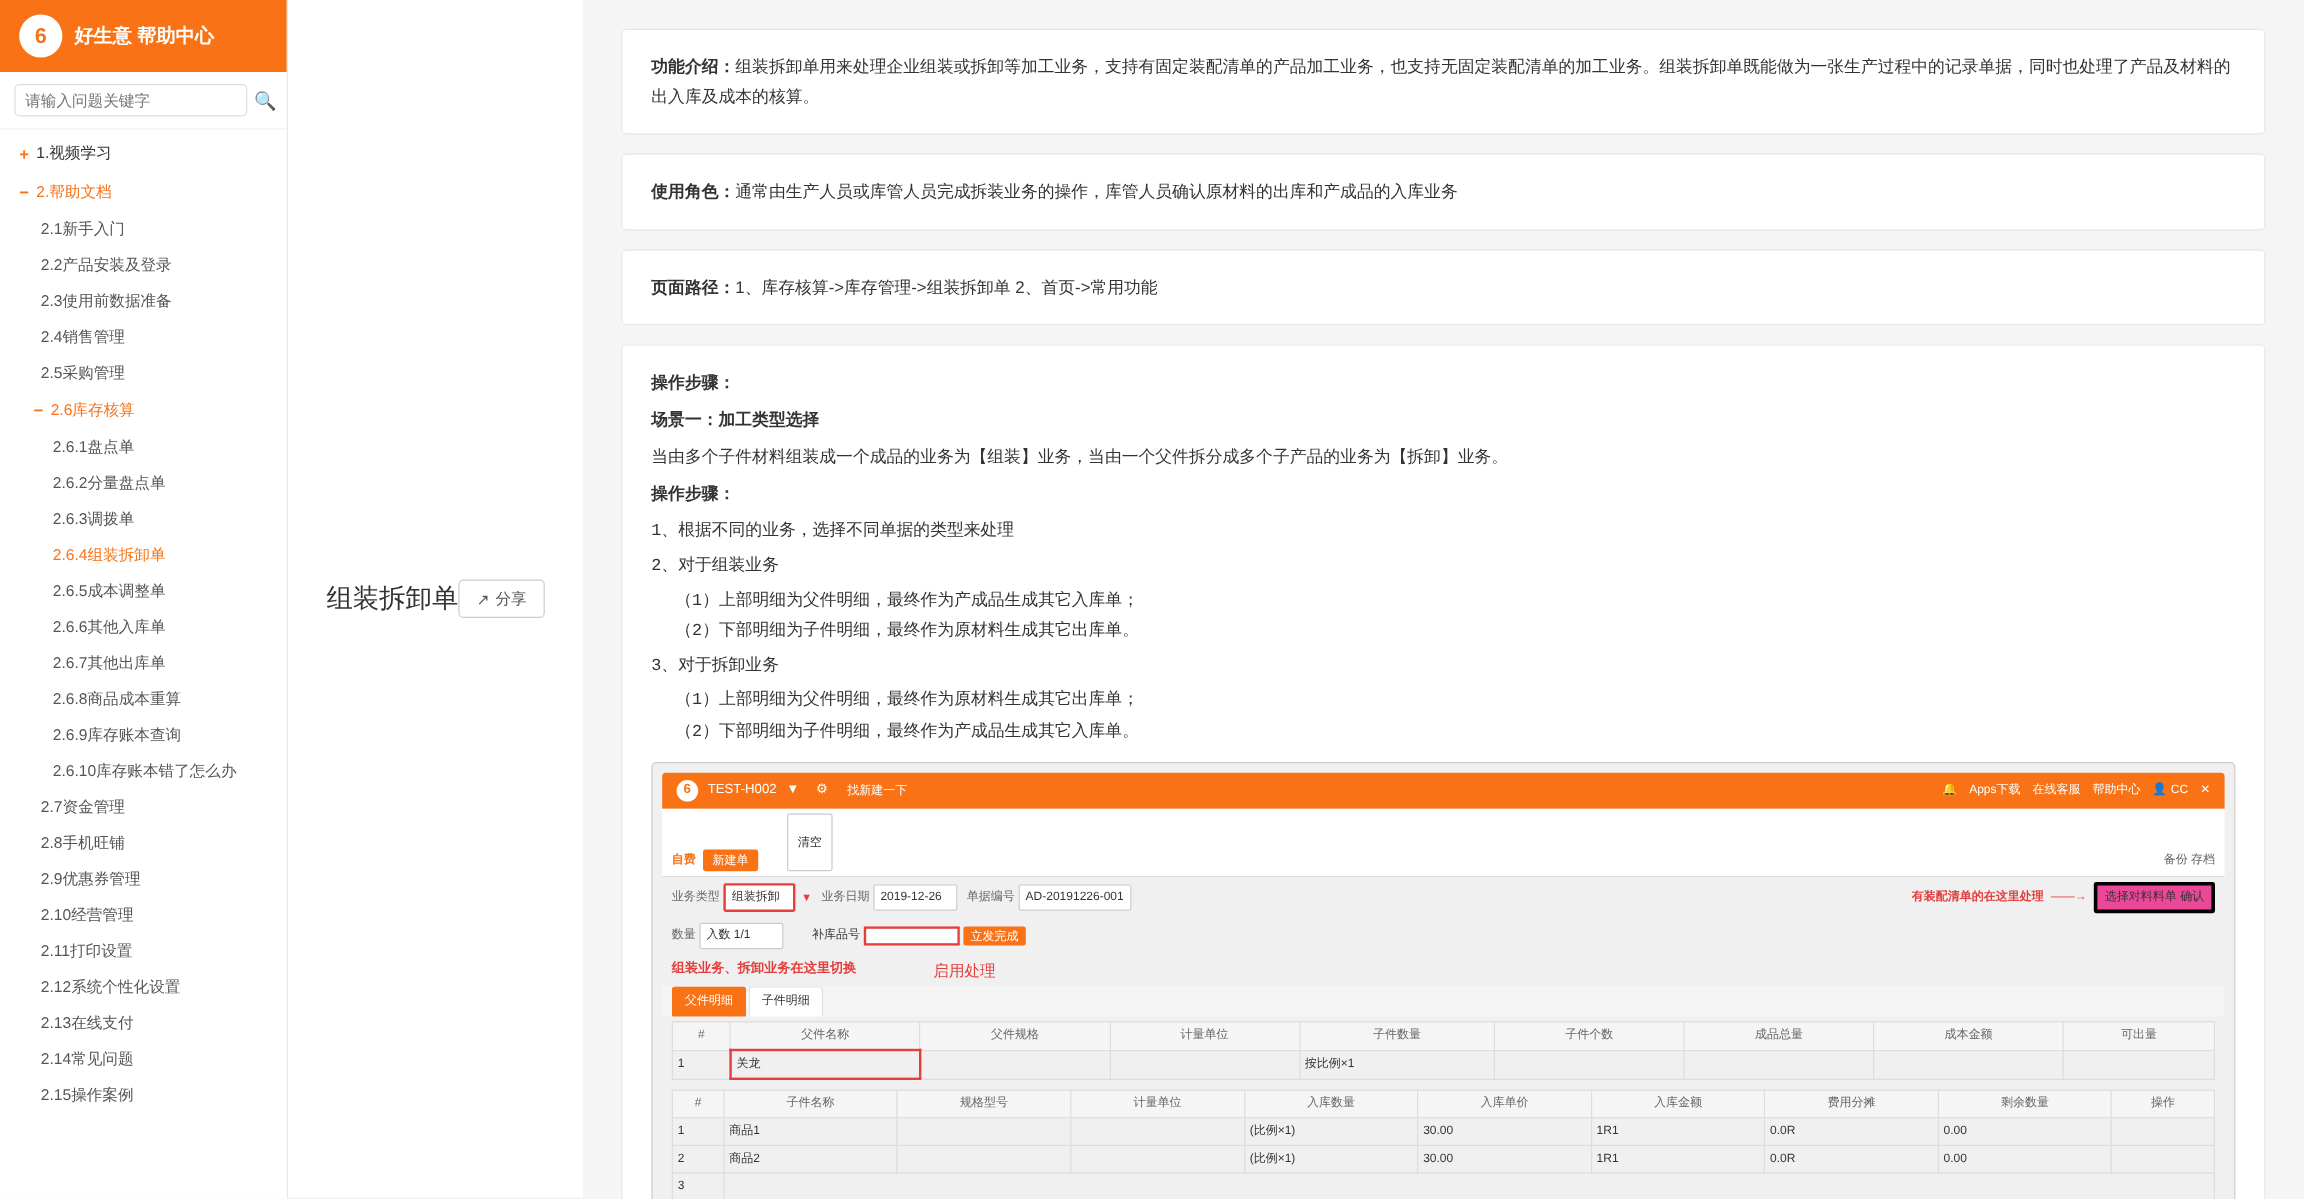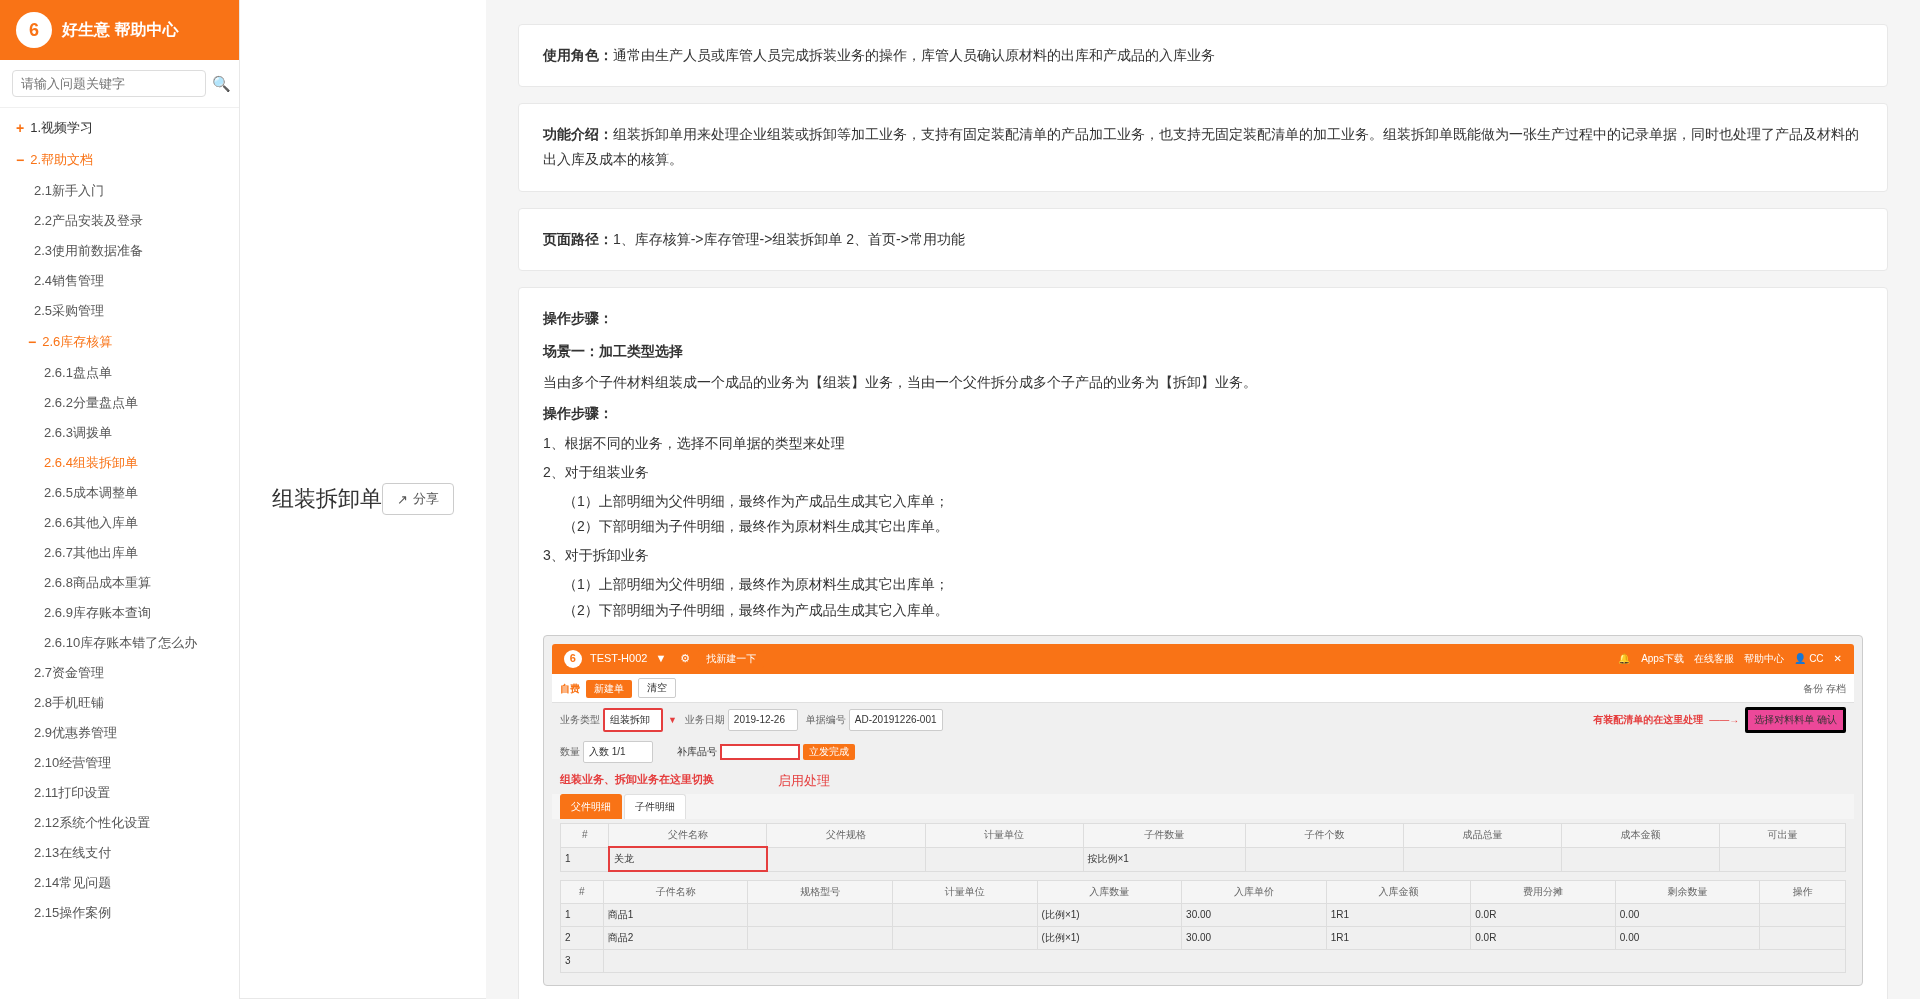--- a/index.html
+++ b/index.html
@@ -100,21 +100,21 @@
       margin-bottom: 16px;
       line-height: 1.8;
       font-size: 14px;
       color: #333;
     }
     .content-card p { margin: 0; }
     .section-title {
       font-weight: bold; font-size: 14px; margin-bottom: 8px;
     }
     .bold { font-weight: bold; }
-    .step-block { margin-bottom: 10px; }
+    .step-block { margin-bottom: 10px; font-family: Liberation Mono, monospace; }
     .step-indent { padding-left: 20px; }
     
     .screenshot-mockup {
       position: relative;
       background: #f0f0f0;
       border: 1px solid #ccc;
       border-radius: 4px;
       padding: 8px;
       font-size: 11px;
       color: #333;
@@ -135,21 +135,21 @@
       display: flex; align-items: flex-end; gap: 6px;
       border-bottom: 1px solid #e0e0e0;
       font-size: 10px;
     }
     .mock-btn-orange {
       background: #f97316; color: white; border: none;
       border-radius: 2px; padding: 2px 8px; font-size: 10px;
     }
     .mock-btn-white {
       background: white; color: #333; border: 1px solid #ccc;
-      border-radius: 2px; padding: 2px 8px; font-size: 10px;
+      border-radius: 2px; padding: 16px 8px; font-size: 10px; margin-left: 18px;
     }
     .mock-form-row {
       display: flex; align-items: center; gap: 8px; padding: 4px 8px;
       font-size: 10px; flex-wrap: wrap;
     }
     .mock-field { display: flex; align-items: center; gap: 3px; }
     .mock-field label { color: #666; white-space: nowrap; }
     .mock-input {
       border: 1px solid #ccc; border-radius: 2px;
       padding: 1px 5px; font-size: 10px; min-width: 70px; background: #fff;
@@ -241,27 +241,27 @@
     <button class="share-btn">
       <span>↗</span>
       <span>分享</span>
     </button>
   </div>
 
   <div id="content-area">
 
     <div class="content-card">
       <p>
-        <span class="bold">使用角色：</span><span>通常由生产人员或库管人员完成拆装业务的操作，库管人员确认原材料的出库和产成品的入库业务</span>
+        <span class="bold">功能介绍：</span><span>组装拆卸单用来处理企业组装或拆卸等加工业务，支持有固定装配清单的产品加工业务，也支持无固定装配清单的加工业务。组装拆卸单既能做为一张生产过程中的记录单据，同时也处理了产品及材料的出入库及成本的核算。</span>
       </p>
     </div>
 
     <div class="content-card">
       <p>
-        <span class="bold">功能介绍：</span><span>组装拆卸单用来处理企业组装或拆卸等加工业务，支持有固定装配清单的产品加工业务，也支持无固定装配清单的加工业务。组装拆卸单既能做为一张生产过程中的记录单据，同时也处理了产品及材料的出入库及成本的核算。</span>
+        <span class="bold">使用角色：</span><span>通常由生产人员或库管人员完成拆装业务的操作，库管人员确认原材料的出库和产成品的入库业务</span>
       </p>
     </div>
 
     <div class="content-card">
       <p>
         <span class="bold">页面路径：</span><span>1、库存核算-&gt;库存管理-&gt;组装拆卸单  2、首页-&gt;常用功能</span>
       </p>
     </div>
 
     <div class="content-card">

